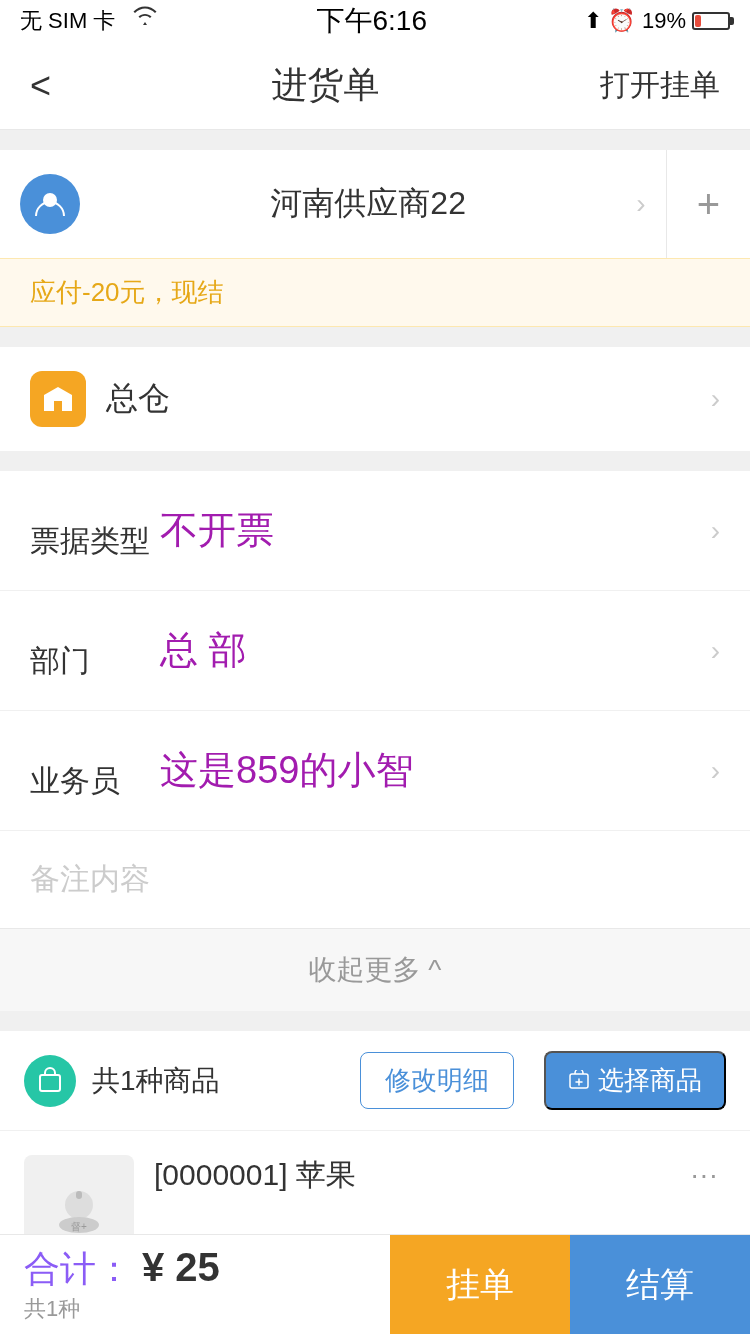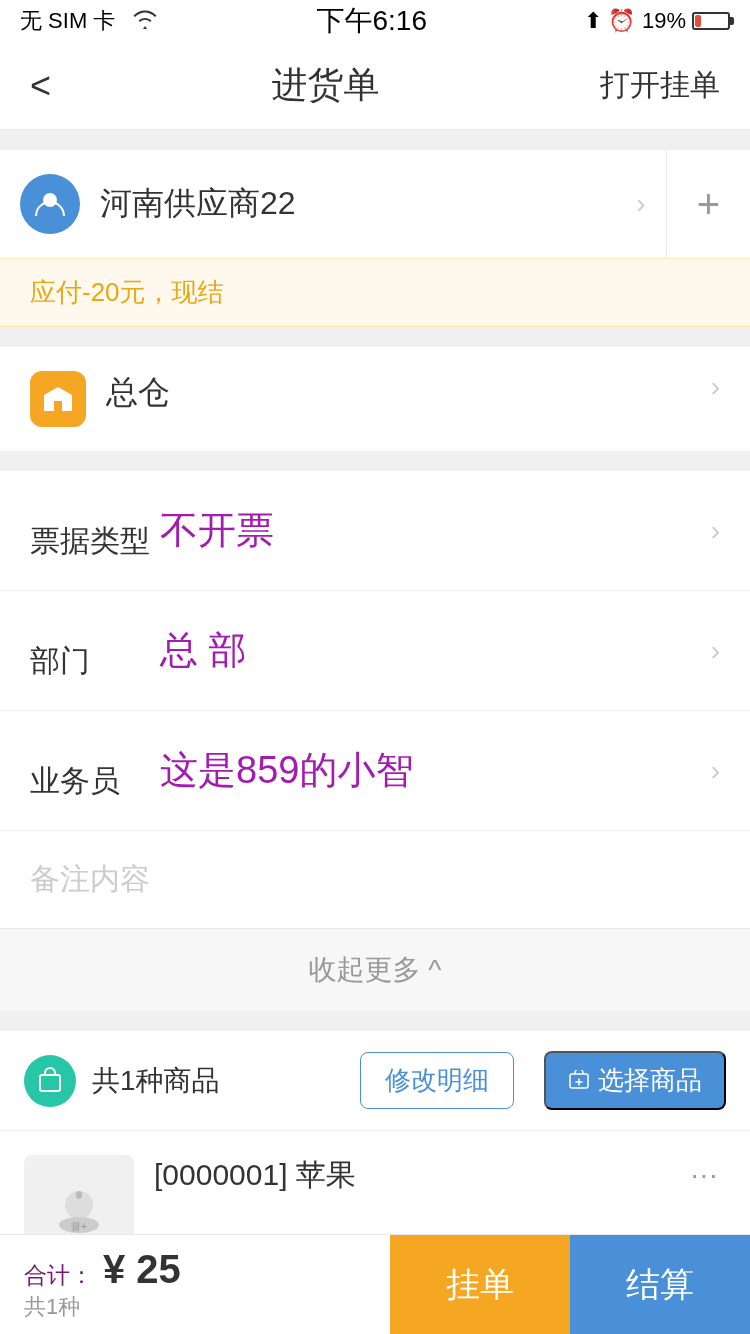--- a/index.html
+++ b/index.html
@@ -15,21 +15,21 @@
     
     .status-bar {
       background: #fff;
       height: 42px;
       display: flex;
       align-items: center;
       justify-content: space-between;
       padding: 0 20px;
       font-size: 24px;
     }
-    .status-left { display: flex; align-items: flex-end; gap: 16px; font-size: 22px; }
+    .status-left { display: flex; align-items: flex-start; gap: 16px; font-size: 22px; }
     .status-center { font-size: 28px; font-weight: 500; }
     .status-right { display: flex; align-items: center; gap: 6px; font-size: 22px; }
     .battery {
       width: 38px; height: 18px; border: 2px solid #333; border-radius: 3px;
       position: relative; display: inline-flex; align-items: center; padding: 1px;
     }
     .battery::after {
       content: '';
       position: absolute; right: -6px; top: 50%; transform: translateY(-50%);
       width: 4px; height: 8px; background: #333; border-radius: 0 2px 2px 0;
@@ -60,20 +60,21 @@
       background: #fff;
       display: flex;
       align-items: stretch;
     }
     .supplier-main {
       flex: 1;
       display: flex;
       align-items: center;
       padding: 24px 20px;
       border-right: 1px solid #e8e8e8;
+      text-align: center;
     }
     .supplier-avatar {
       width: 60px; height: 60px; border-radius: 30px;
       background: #4a90d9;
       display: flex; align-items: center; justify-content: center;
       margin-right: 20px; flex-shrink: 0;
     }
     .supplier-avatar svg { width: 36px; height: 36px; }
     .supplier-name { font-size: 32px; color: #333; flex: 1; }
     .chevron { font-size: 28px; color: #ccc; }
@@ -90,20 +91,21 @@
       font-size: 26px;
       color: #e6a817;
       border-top: 1px solid #fde8b0;
       border-bottom: 1px solid #fde8b0;
     }
 
     
     .warehouse-section {
       background: #fff;
       display: flex;
+      align-items: center;
       padding: 24px 30px;
     }
     .warehouse-icon {
       width: 56px; height: 56px; border-radius: 12px;
       background: #f5a623;
       display: flex; align-items: center; justify-content: center;
       margin-right: 20px; flex-shrink: 0;
     }
     .warehouse-icon svg { width: 32px; height: 32px; fill: #fff; }
     .warehouse-name { font-size: 32px; color: #333; flex: 1; }
@@ -217,21 +219,21 @@
     .bottom-total {
       flex: 1;
       display: flex;
       flex-direction: column;
       justify-content: center;
       padding: 0 24px;
     }
     .total-line {
       display: flex; align-items: baseline; gap: 10px;
     }
-    .total-label { font-size: 23px; color: #701a75; }
+    .total-label { font-size: 36px; color: #8b5cf6; }
     .total-amount { font-size: 40px; color: #333; font-weight: 600; }
     .total-sub { font-size: 22px; color: #999; }
     .btn-hang {
       width: 180px; background: #f5a623;
       display: flex; align-items: center; justify-content: center;
       font-size: 34px; color: #fff; font-weight: 500;
     }
     .btn-settle {
       width: 180px; background: #4a90d9;
       display: flex; align-items: center; justify-content: center;

